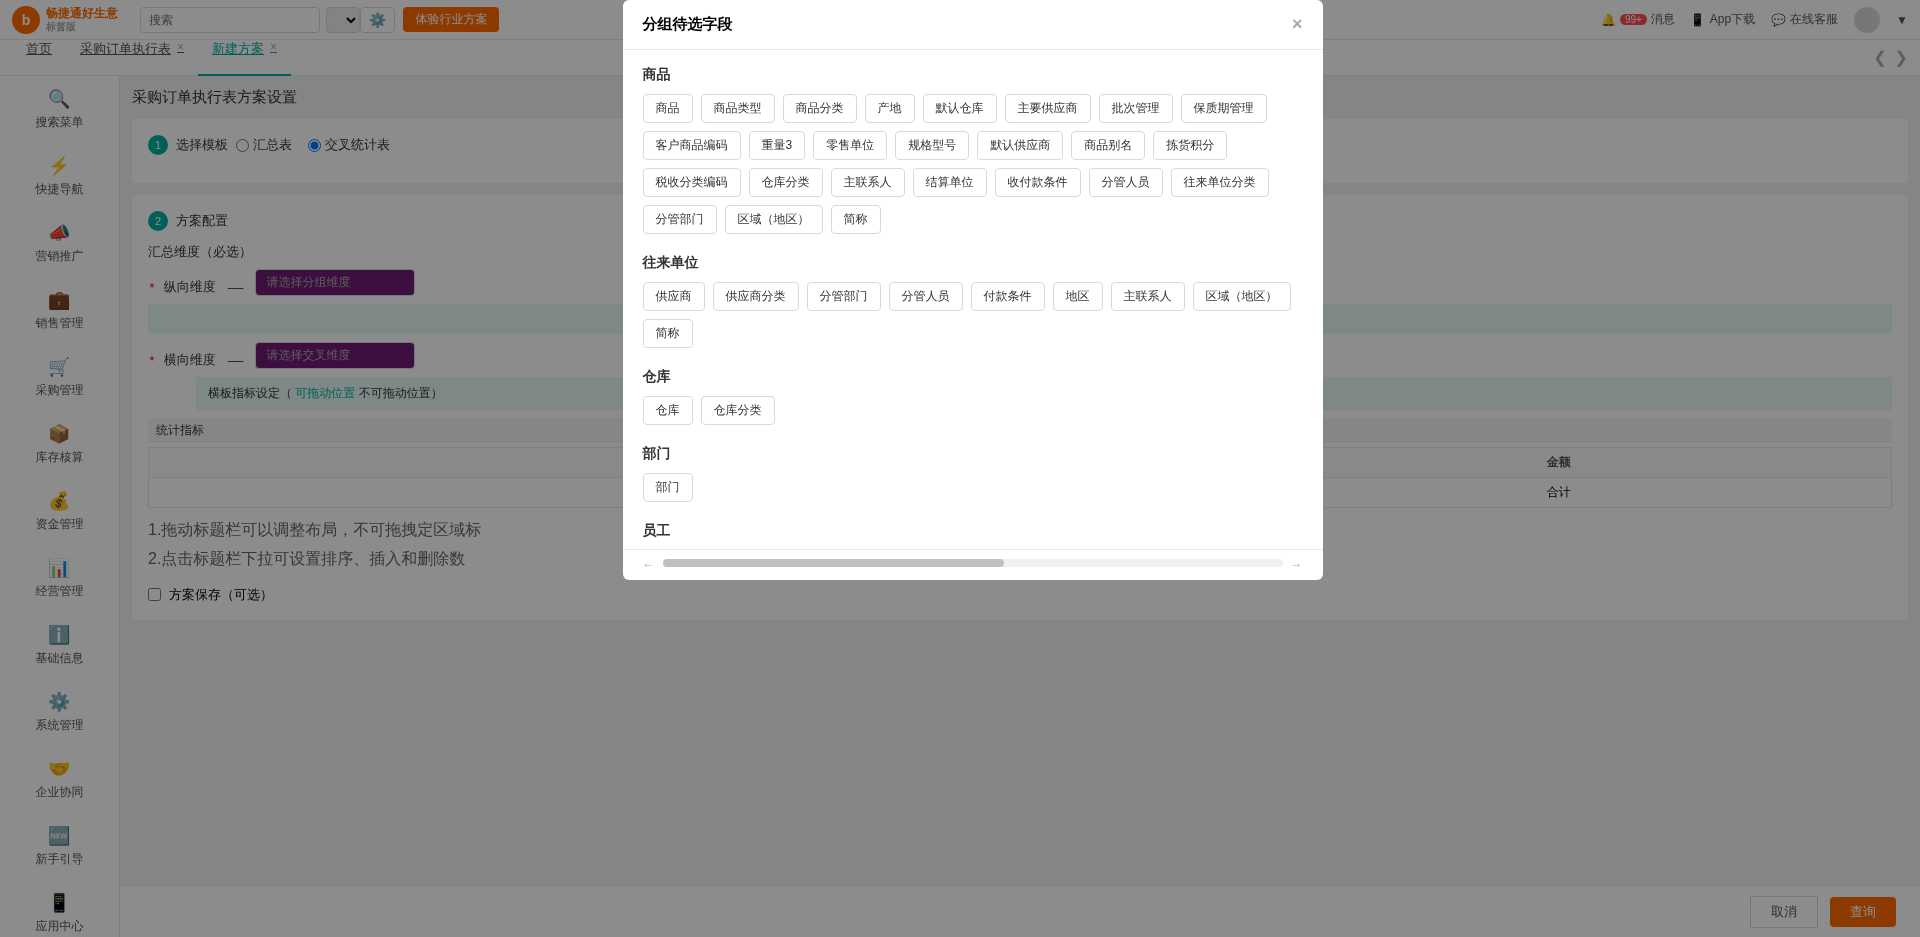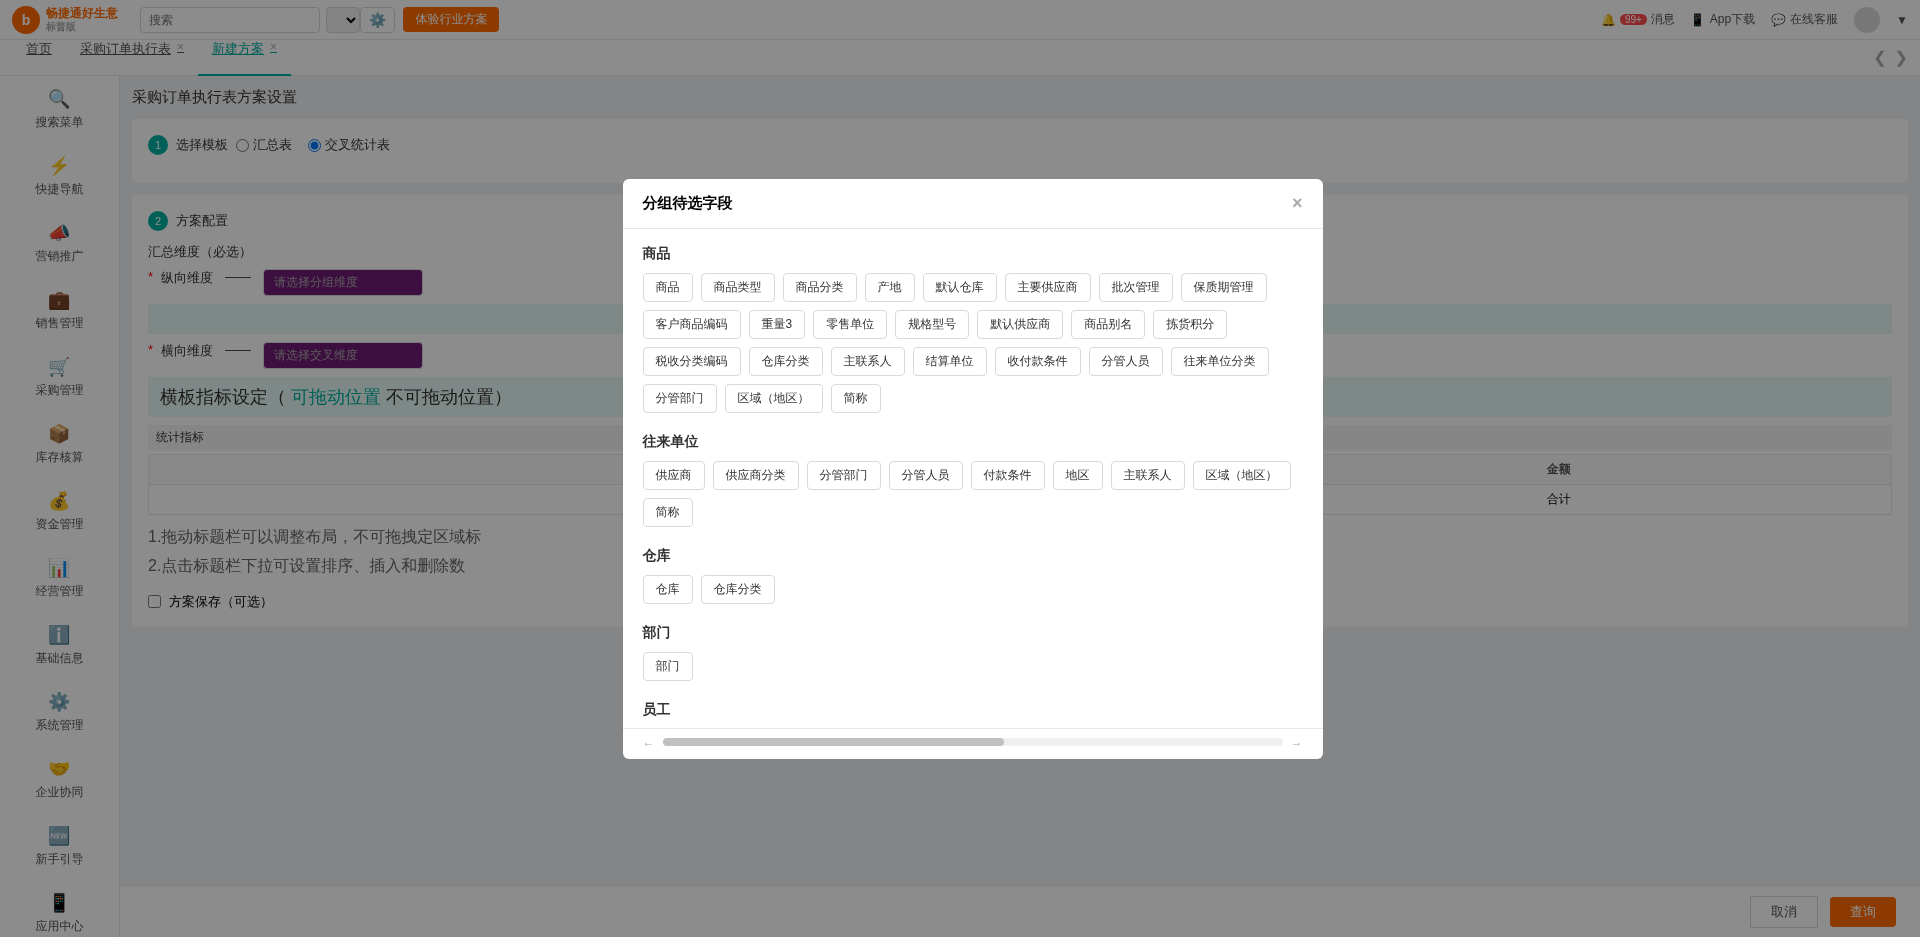--- a/index.html
+++ b/index.html
@@ -83,37 +83,37 @@
       display: flex; align-items: center; gap: 8px; margin-bottom: 12px; font-size: 13px; color: #333;
     }
     .step-num {
       width: 20px; height: 20px; border-radius: 50%; background: #00b0a0;
       color: white; display: flex; align-items: center; justify-content: center; font-size: 11px;
     }
     .radio-group { display: flex; align-items: center; gap: 16px; font-size: 13px; }
     .radio-group label { display: flex; align-items: center; gap: 4px; cursor: pointer; }
 
     .config-section { margin-top: 12px; }
-    .config-row { display: flex; align-items: flex-start; gap: 8px; margin-bottom: 8px; font-size: 13px; color: #333; }
+    .config-row { display: flex; align-items: flex-end; gap: 8px; margin-bottom: 8px; font-size: 13px; color: #333; font-family: Liberation Mono, monospace; }
     .required-star { color: red; }
     .select-placeholder {
       border: 1px solid #d9d9d9; border-radius: 4px; padding: 4px 10px;
       color: #aaa; min-width: 160px; font-size: 12px; background: #701a75; cursor: pointer;
     }
 
     
     .stats-table { width: 100%; border-collapse: collapse; font-size: 12px; }
     .stats-table th, .stats-table td {
       border: 1px solid #e8e8e8; padding: 6px 10px; text-align: center;
     }
     .stats-table th { background: #fafafa; color: #555; }
     .col-header { display: flex; align-items: center; gap: 4px; justify-content: center; cursor: pointer; }
 
     .indicator-bar {
-      background: #e6f7f5; padding: 8px 12px; font-size: 18px; color: #333; margin-bottom: 4px;
+      background: #e6f7f5; padding: 8px 12px; font-size: 12px; color: #333; margin-bottom: 4px; margin-left: 48px;
     }
     .note-section { font-size: 16px; color: #666; margin-top: 8px; line-height: 1.8; }
 
     
     .bottom-bar {
       position: fixed; bottom: 0; left: 120px; right: 0; height: 52px;
       background: #fff; border-top: 1px solid #e8e8e8;
       display: flex; align-items: center; justify-content: flex-end;
       padding: 0 24px; gap: 12px;
     }
@@ -123,21 +123,21 @@
     }
     .btn-confirm {
       padding: 6px 20px; border: none; border-radius: 4px;
       background: #ff6b00; color: white; cursor: pointer; font-size: 13px;
     }
 
     
     .modal-overlay {
       position: fixed; top: 0; left: 0; right: 0; bottom: 0;
       background: rgba(0,0,0,0.45); z-index: 200;
-      display: flex; align-items: center; justify-content: center; padding-left: 25px;
+      display: flex; justify-content: center; padding-left: 25px;
     }
     .modal {
       background: #fff; border-radius: 6px; width: 700px; max-height: 580px;
       display: flex; flex-direction: column; position: relative;
     }
     .modal-header {
       display: flex; align-items: center; justify-content: space-between;
       padding: 14px 20px; border-bottom: 1px solid #e8e8e8; font-size: 15px; font-weight: bold;
     }
     .modal-close { cursor: pointer; color: #aaa; font-size: 18px; }

